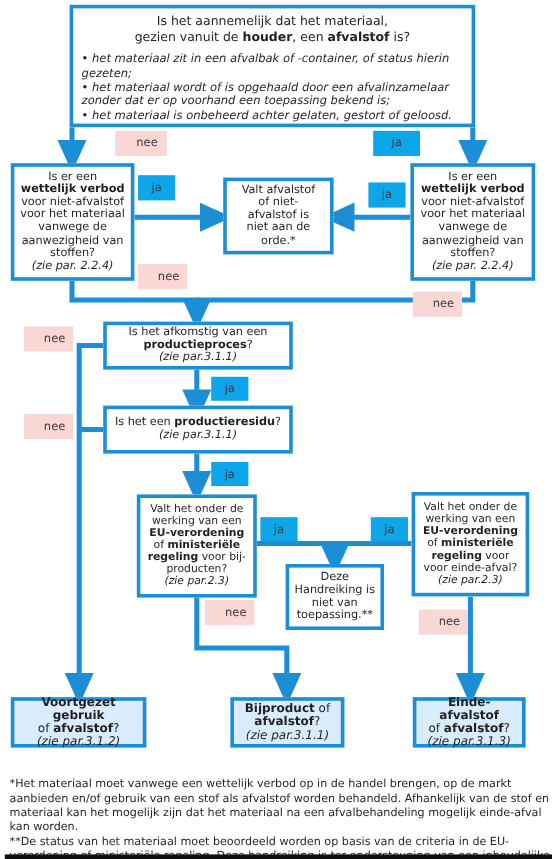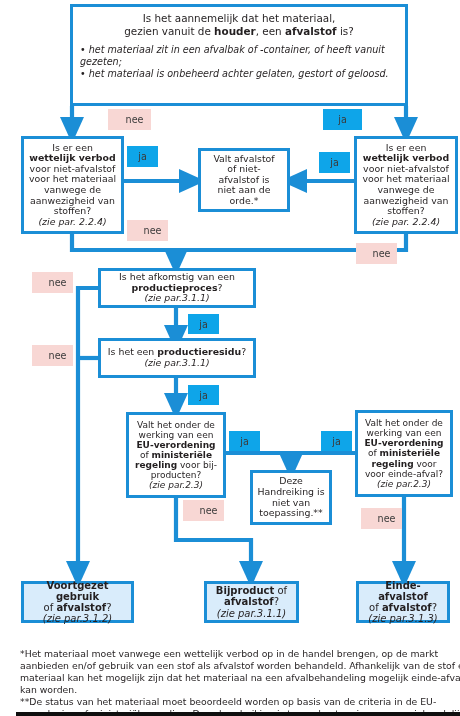--- a/index.html
+++ b/index.html
@@ -1,21 +1,21 @@
 <!DOCTYPE html>
 <html><head>
 <meta charset="utf-8">
 <style>
   html,body{margin:0;padding:0;background:#ffffff;}
   body{
     width:460px;height:716px;position:relative;overflow:hidden;
     font-family:"DejaVu Sans","Liberation Sans",sans-serif;
     color:#231f20;
   }
-  #stage{position:absolute;left:16px;top:0;width:376px;height:716px;}
+  #stage{position:absolute;left:4px;top:0;width:376px;height:716px;}
   svg#wires{position:absolute;left:0;top:0;width:460px;height:716px;}
 
   .box{
     position:absolute;box-sizing:border-box;
     background:#ffffff;border:3px solid #1b8ed6;
     display:flex;align-items:center;justify-content:center;
     text-align:center;line-height:1.12;
     padding:2px 3px;z-index:3;
   }
   .box .inner{width:100%;}
@@ -91,21 +91,22 @@
   </svg>
 
   <div class="box top-box" style="left:54px;top:4px;width:338px;height:102px;">
     <div class="inner">
       <div class="hdr" style="text-align:center;">Is het aannemelijk dat het materiaal,</div>
       <div class="hdr" style="text-align:center;">
         <span>gezien vanuit de </span><span class="b">houder</span><span>, een </span><span class="b">afvalstof</span><span> is?</span>
       </div>
       <div style="height:7px;"></div>
       <div class="ind">
-        <span style="display:block;">• het materiaal zit in een afvalbak of  -container, of heeft vanuit gezeten;</span>
+        <span style="display:block;">• het materiaal zit in een afvalbak of  -container, of status hierin gezeten;</span>
+        <span style="display:block;">• het materiaal wordt of is opgehaald door een afvalinzamelaar zonder dat er op voorhand een toepassing bekend is;</span>
         <span style="display:block;">• het materiaal is onbeheerd achter gelaten, gestort of geloosd.</span>
       </div>
     </div>
   </div>
 
   <div class="box" style="left:5px;top:136px;width:103px;height:98px;">
     <div class="inner q">
       <div>Is er een</div>
       <div class="b">wettelijk verbod</div>
       <div>voor niet-afvalstof</div>

